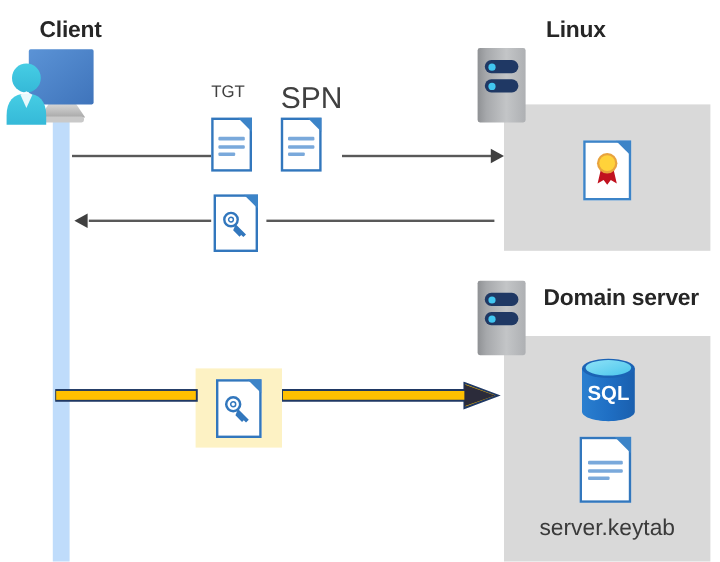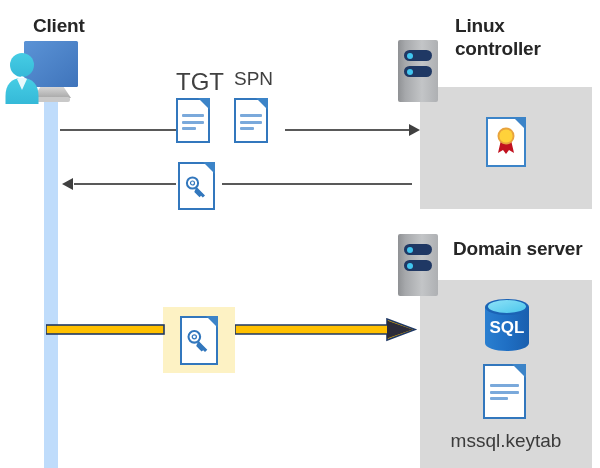--- a/index.html
+++ b/index.html
@@ -135,21 +135,20 @@
     <div class="pill p1">
         <i></i>
       </div>
     <div class="pill p2">
         <i></i>
       </div>
   </div>
 
   <div class="title" id="dc-title">
     <div>Linux</div>
-    <div>controller</div>
   </div>
 
   <div class="certdoc" style="left:486px;top:105px;">
     <div class="sheet"></div>
     <div class="fold2"></div>
     <svg class="seal" width="26" height="30" viewBox="0 0 26 30">
       <path d="M8 15 L5 28 L10 25 L13 29 L16 25 L21 28 L18 15 Z" fill="#c1121f"></path>
       <circle cx="13" cy="11" r="8.5" fill="#e8a33d"></circle>
       <circle cx="13" cy="11" r="6.6" fill="#ffd23a"></circle>
     </svg>
@@ -189,24 +188,24 @@
   <div class="doc" style="left:483px;top:352px;width:43px;height:55px;">
     <div class="sheet"></div>
     <div class="fold2"></div>
     <div class="lines" style="top:20px;">
       <span></span>
         <span></span>
         <span class="short"></span>
     </div>
   </div>
 
-  <div id="keytab-label">mssql.keytab</div>
-
-  <div class="abs" style="left:176px;top:56px;font-size:24px;color:#404040;">TGT</div>
-  <div class="abs" style="left:234px;top:56px;font-size:19px;color:#404040;">SPN</div>
+  <div id="keytab-label">server.keytab</div>
+
+  <div class="abs" style="left:176px;top:56px;font-size:14px;color:#404040;">TGT</div>
+  <div class="abs" style="left:234px;top:56px;font-size:25px;color:#404040;">SPN</div>
 
   <div class="gline" style="left:60px;top:117px;width:116px;"></div>
   <div class="gline" style="left:285px;top:117px;width:126px;"></div>
   <div class="ghead right" style="left:409px;top:112px;"></div>
 
   <div class="doc" style="left:176px;top:86px;width:34px;height:45px;">
     <div class="sheet"></div>
     <div class="fold2" style="width:12px;height:12px;"></div>
     <div class="lines" style="top:16px;left:6px;right:6px;">
       <span></span>

